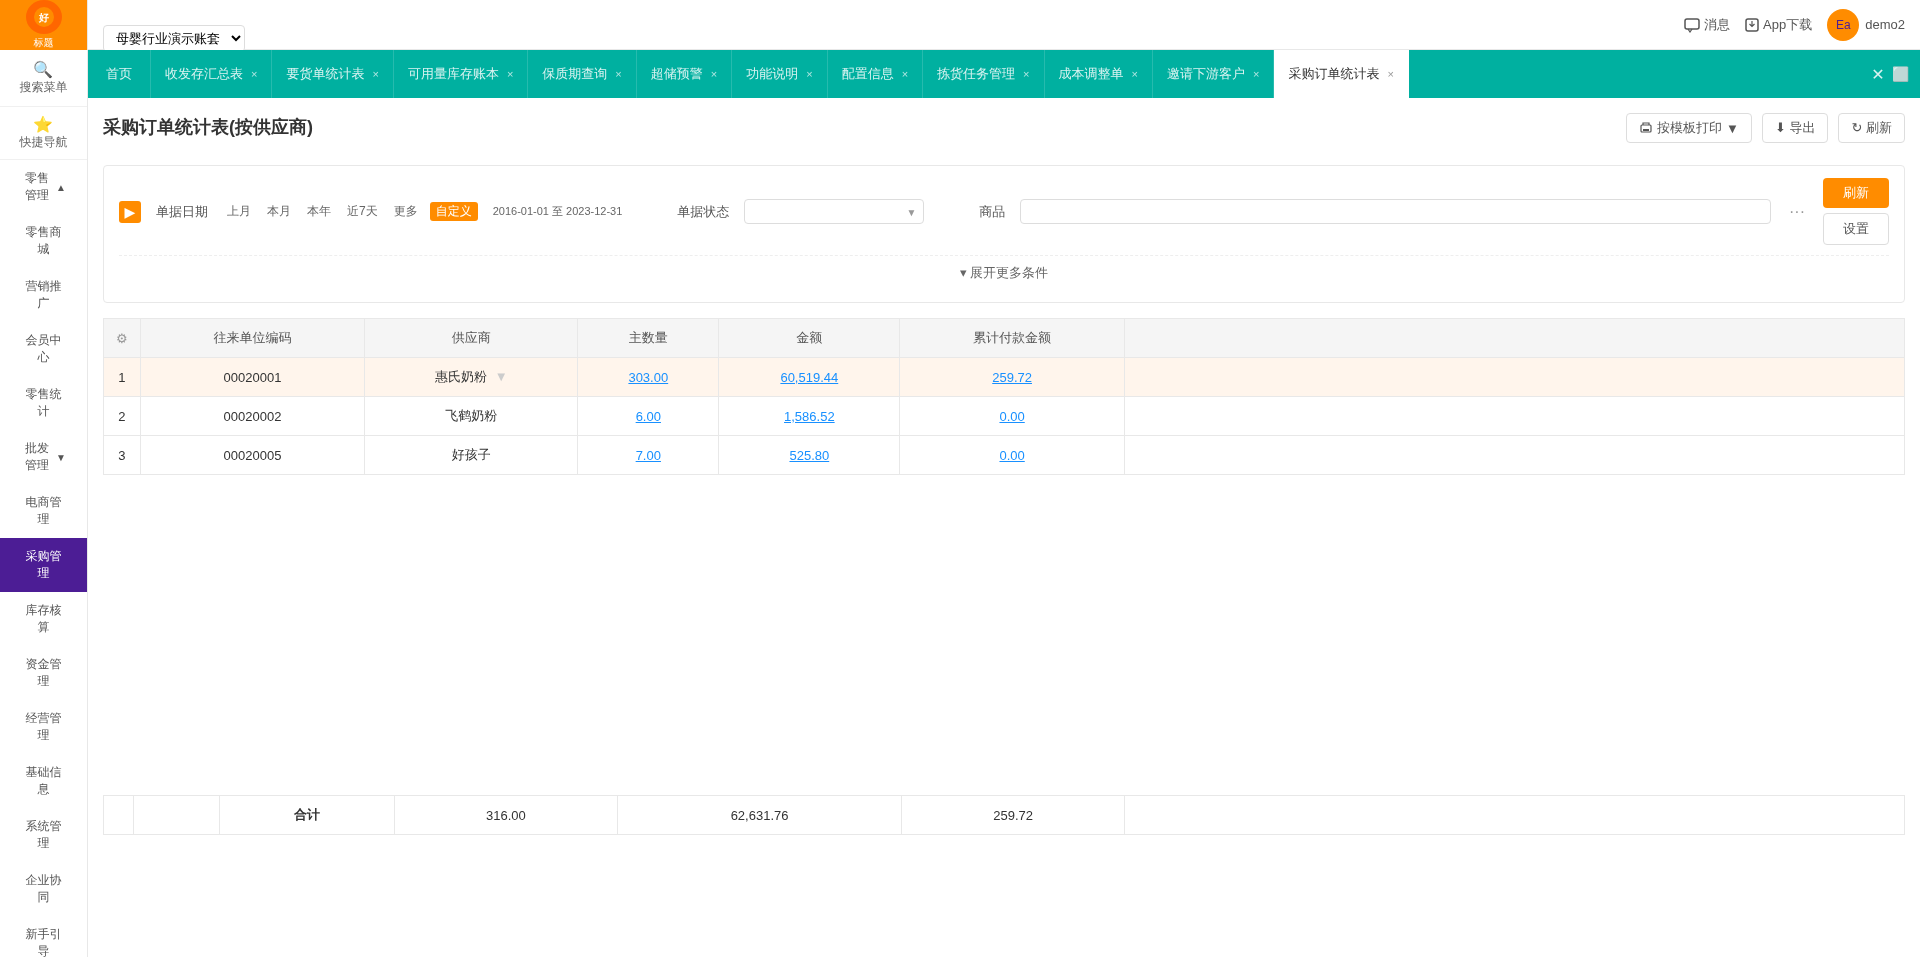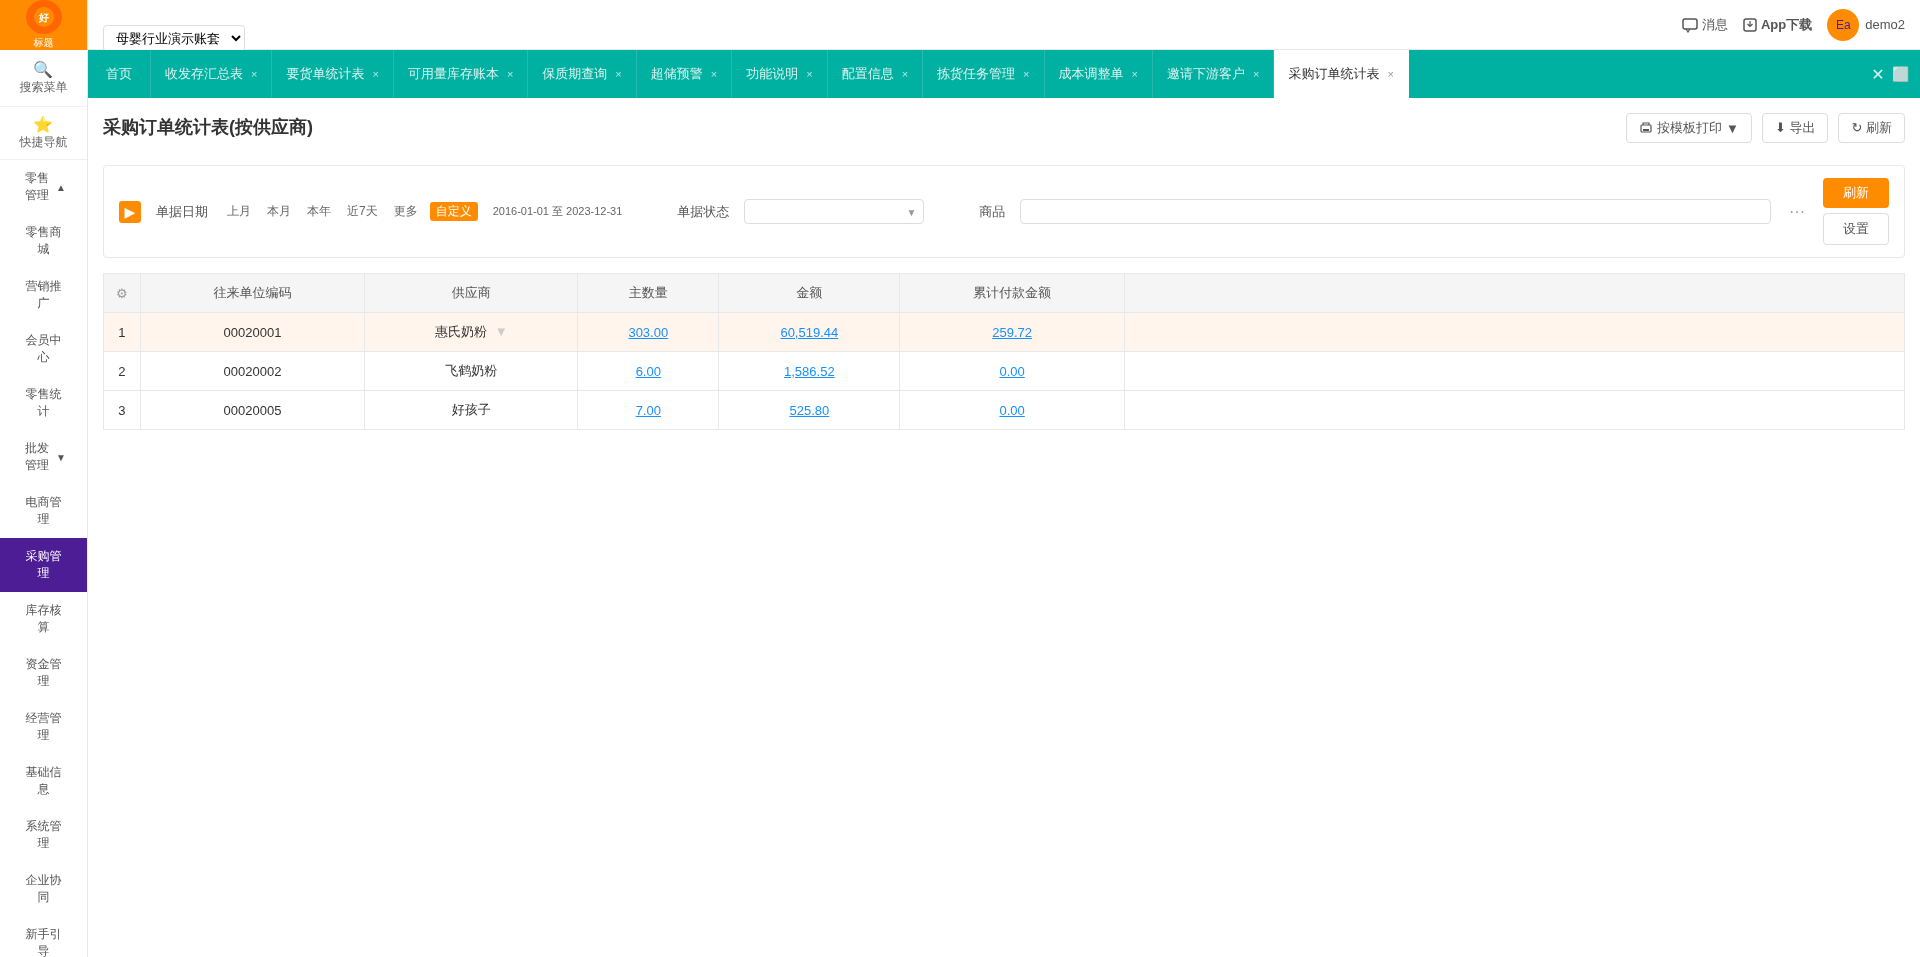--- a/index.html
+++ b/index.html
@@ -16,21 +16,21 @@
 
     
     .main { flex: 1; display: flex; flex-direction: column; height: 957px; overflow: hidden; }
 
     
     .topbar { height: 50px; background: #fff; display: flex; align-items: center; padding: 0 15px; border-bottom: 1px solid #e8e8e8; justify-content: space-between; }
     .topbar-left { display: flex; align-items: center; gap: 8px; font-size: 13px; color: #333; margin-top: 28px; }
     .topbar-left select { border: 1px solid #ddd; padding: 4px 8px; border-radius: 4px; font-size: 13px; background: #fff; }
     .topbar-right { display: flex; align-items: center; gap: 15px; font-size: 13px; color: #555; }
     .topbar-right .msg { display: flex; align-items: center; gap: 4px; cursor: pointer; padding-left: 32px; }
-    .topbar-right .app { display: flex; align-items: center; gap: 4px; cursor: pointer; font-weight: bold; }
+    .topbar-right .app { display: flex; align-items: center; gap: 4px; cursor: pointer; }
     .topbar-right .avatar { width: 32px; height: 32px; border-radius: 50%; background: #ff8c00; display: flex; align-items: center; justify-content: center; color: #4c1d95; font-size: 12px; }
 
     
     .tabbar { height: 48px; background: #00b0a0; display: flex; align-items: stretch; overflow: hidden; }
     .tabbar-item { padding: 0 14px; display: flex; align-items: center; gap: 5px; font-size: 13px; color: rgba(255,255,255,0.85); cursor: pointer; white-space: nowrap; border-right: 1px solid rgba(255,255,255,0.15); }
     .tabbar-item.home { padding: 0 18px; }
     .tabbar-item.active { background: #fff; color: #333; }
     .tabbar-item .close-btn { font-size: 11px; color: rgba(255,255,255,0.7); cursor: pointer; margin-left: 3px; }
     .tabbar-item.active .close-btn { color: #999; }
     .tabbar-end { margin-left: auto; display: flex; align-items: center; padding: 0 10px; gap: 8px; }
@@ -294,20 +294,24 @@
 
         <span class="filter-goods-label" style="margin-left:40px;">商品</span>
         <input class="filter-goods-input" type="text" style="min-width: 300px;">
         <span class="filter-more">···</span>
 
         <div style="display:flex;flex-direction:column;gap:5px;margin-left:auto;">
           <button class="btn-query" style="background:#ff8c00;color:#fff;">刷新</button>
           <button class="btn-setting">设置</button>
         </div>
       </div>
+      <div class="expand-more">
+        <span>▾</span>
+        <span>展开更多条件</span>
+      </div>
     </div>
 
     <table class="data-table">
       <thead>
         <tr>
           <th class="settings-col">
             <span class="gear-icon">⚙</span>
           </th>
           <th>往来单位编码</th>
           <th>供应商</th>
@@ -346,14 +350,27 @@
           <td><span class="amount">7.00</span></td>
           <td><span class="amount">525.80</span></td>
           <td><span class="amount">0.00</span></td>
           <td></td>
         </tr>
       </tbody>
     </table>
 
     <div style="flex:1;height:320px;"></div>
 
+    <table class="data-table" style="margin-top:0;">
+      <tfoot>
+        <tr class="footer-row">
+          <td style="width:30px;"></td>
+          <td></td>
+          <td><strong>合计</strong></td>
+          <td>316.00</td>
+          <td>62,631.76</td>
+          <td>259.72</td>
+          <td style="width:780px;"></td>
+        </tr>
+      </tfoot>
+    </table>
   </div>
 </div>
 
 </body></html>

